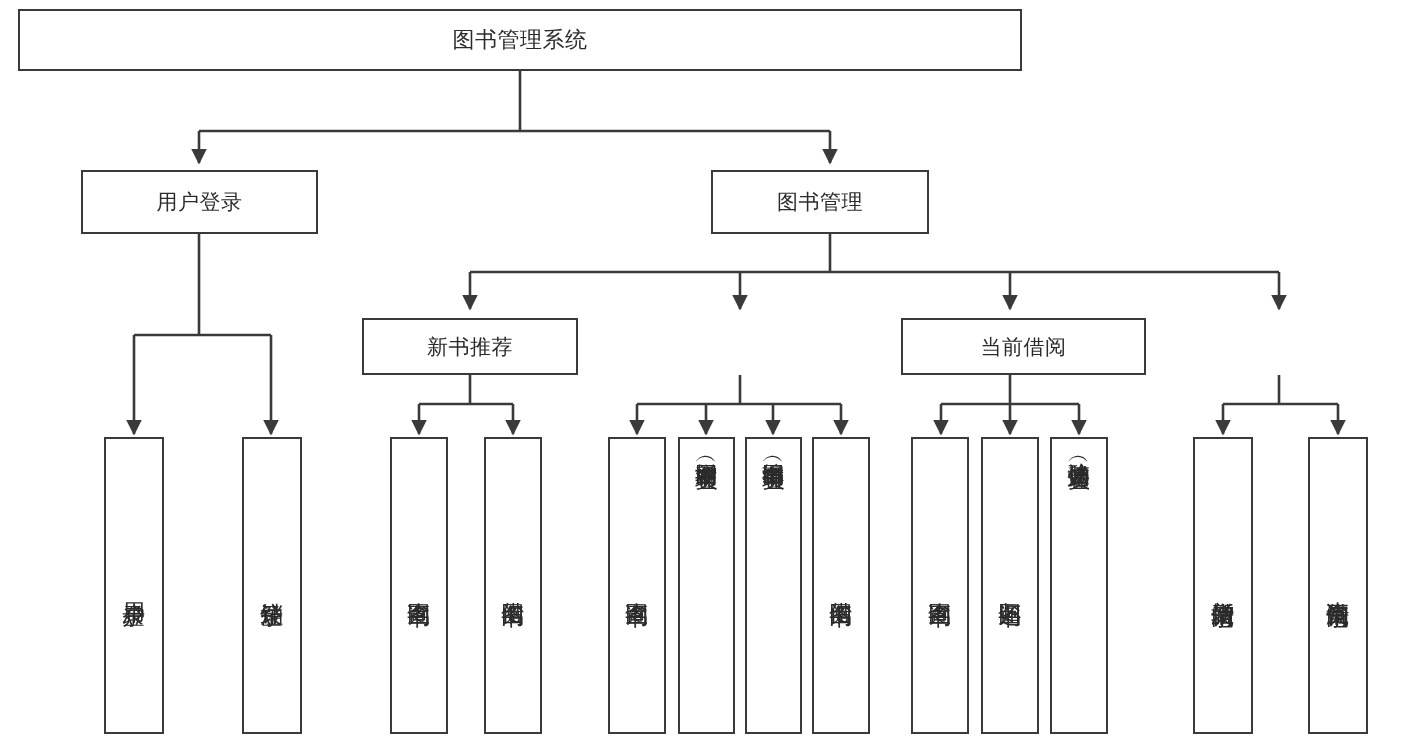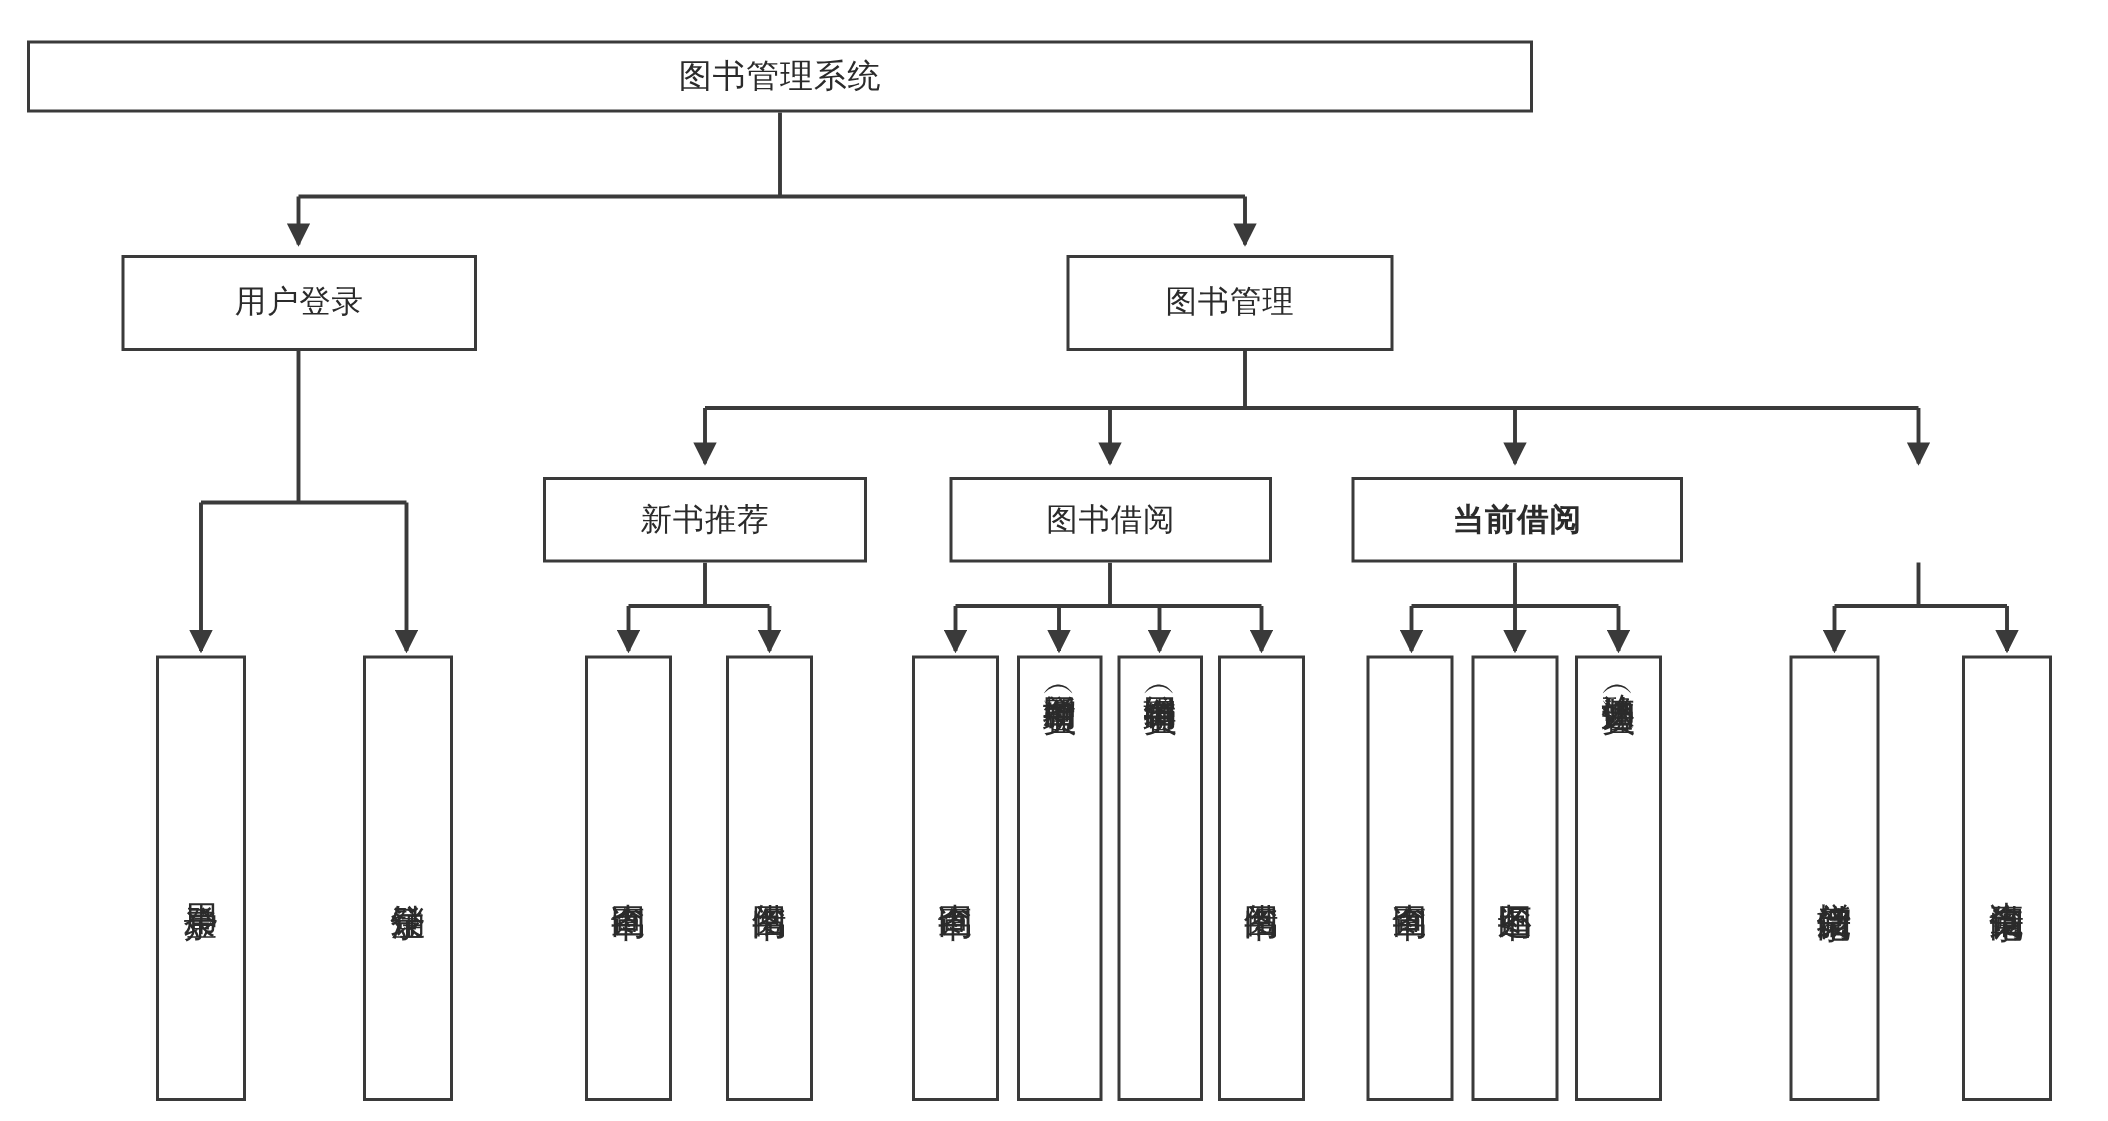--- a/index.html
+++ b/index.html
@@ -132,38 +132,35 @@
       <path d="M 1010 404 L 1010 434" marker-end="url(#arrow)"></path>
       <path d="M 1079 404 L 1079 434" marker-end="url(#arrow)"></path>
 
       <path d="M 1279 375 L 1279 404"></path>
       <path d="M 1223 404 L 1338 404"></path>
       <path d="M 1223 404 L 1223 434" marker-end="url(#arrow)"></path>
       <path d="M 1338 404 L 1338 434" marker-end="url(#arrow)"></path>
     </g>
   </svg>
 
-  <div class="node h root" style="left:18px; top:27px; width:1004px; height:48px;align-items:center;">
+  <div class="node h root" style="left:18px; top:9px; width:1004px; height:62px;align-items:center;">
     <span class="node-label">图书管理系统</span>
   </div>
 
   <div class="node h" style="left:81px; top:170px; width:237px; height:64px;">
     <span class="node-label">用户登录</span>
   </div>
   <div class="node h" style="left:711px; top:170px; width:218px; height:64px;">
     <span class="node-label">图书管理</span>
   </div>
 
   <div class="node h" style="left:362px; top:318px; width:216px; height:57px;">
     <span class="node-label">新书推荐</span>
   </div>
-  <div class="node h" style="left:633px; top:318px; width:215px; height:57px;">
-    <span class="node-label">图书借阅</span>
-  </div>
-  <div class="node h" style="left:901px; top:318px; width:221px; height:57px;font-weight:bold;">
+  <div class="node h" style="left:901px; top:318px; width:245px; height:57px;">
     <span class="node-label">当前借阅</span>
   </div>
 
   <div class="node v centered" style="left:104px; top:437px; width:60px; height:297px;">
     <span class="node-label">用户登录</span>
   </div>
   <div class="node v centered" style="left:242px; top:437px; width:60px; height:297px;">
     <span class="node-label">注销登录</span>
   </div>
 

